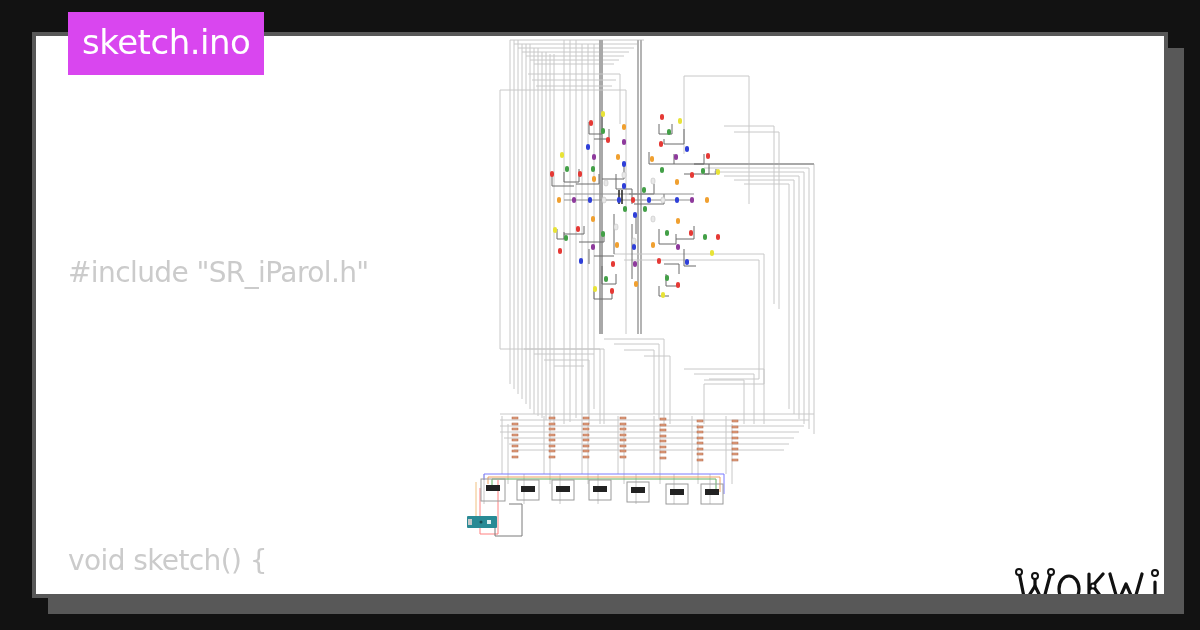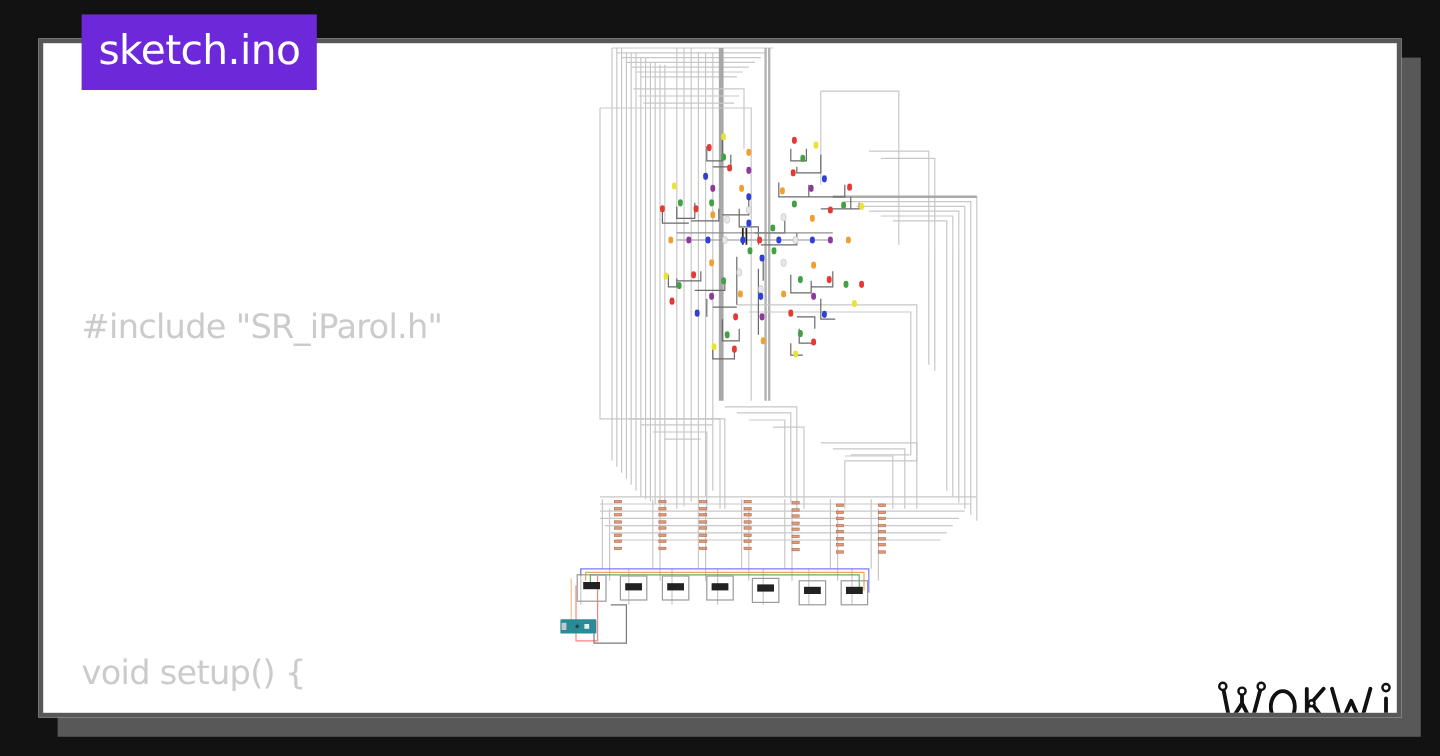--- a/index.html
+++ b/index.html
@@ -18,21 +18,21 @@
     position: absolute; left: 0; top: 0; width: 1128px; height: 558px;
   }
   .code {
     position: absolute; left: 32px; top: 117px; margin: 0;
     font-family: "DejaVu Sans", sans-serif; font-size: 28px; line-height: 48px;
     color: #cbcbcb; white-space: pre; letter-spacing: -0.6px;
   }
   .code .line { display: block; height: 48px; }
   .filename {
     position: absolute; left: 68px; top: 12px; height: 63px; padding: 0 14px;
-    background: #6d28d9; color: #ffffff; font-family: "DejaVu Sans", sans-serif;
+    background: #d946ef; color: #ffffff; font-family: "DejaVu Sans", sans-serif;
     font-size: 34px; line-height: 60px; letter-spacing: -0.5px;
   }
   .logo {
     position: absolute; left: 978px; top: 528px; width: 170px; height: 46px;
   }
 </style>
 </head>
 <body>
 
 <div class="shadow"></div>
@@ -254,21 +254,21 @@
       <rect x="464" y="515" width="4" height="6" fill="#c8c8c8"></rect>
       <circle cx="477" cy="518" r="1.5" fill="#1a4a50"></circle>
       <rect x="483" y="516" width="4" height="4" fill="#e0f0f0"></rect>
       <path d="M491 524 V532 H518 V500 H505" fill="none" stroke="#7a7a7a" stroke-width="1"></path>
     </g>
   </svg>
 
   <div class="code">
     <span class="line">#include "SR_iParol.h"</span>
     <span class="line"></span>
-    <span class="line">void setup() {</span>
+    <span class="line">void sketch() {</span>
     
     
     
     
     
     
     
   </div>
 
   <svg class="logo" viewBox="0 0 170 46" xmlns="http://www.w3.org/2000/svg">

